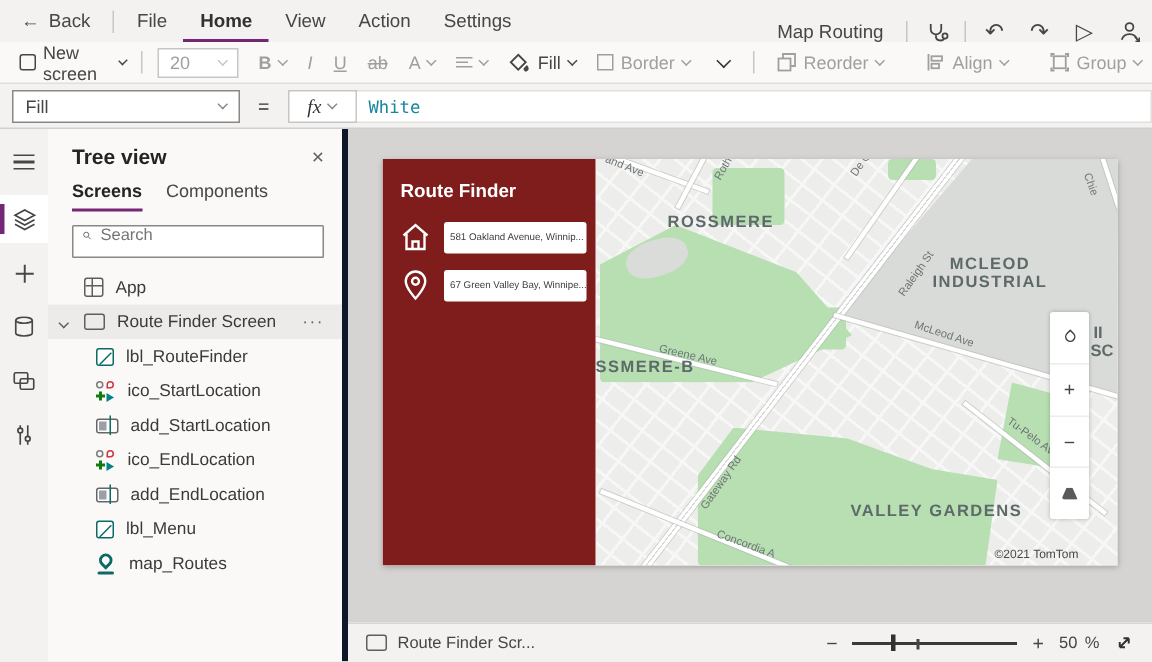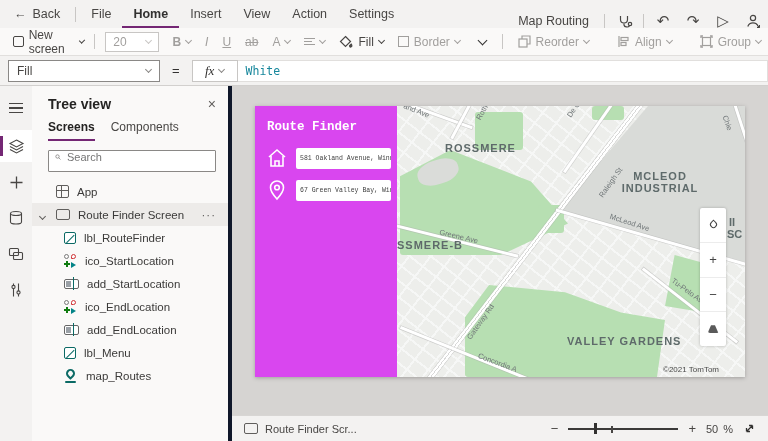--- a/index.html
+++ b/index.html
@@ -95,21 +95,21 @@
   .ic-pin { position:absolute; left:2px; top:0; width:9px; height:9px; border:2px solid #0b6a65;
             border-radius:50% 50% 50% 0; transform:rotate(-45deg); }
   .ic-pinwrap::after { content:""; position:absolute; left:1px; bottom:0; width:11px; height:2px; background:#0b6a65; border-radius:2px; }
 
   
   .canvas { position:absolute; left:232px; top:86px; right:0; bottom:26px; background:#d6d4d2; }
   .appframe { position:absolute; left:23px; top:20px; width:490px; height:271px; background:#fff;
               box-shadow:0 1px 4px rgba(0,0,0,.25); overflow:hidden; }
 
   
-  .bluepanel { position:absolute; left:0; top:0; width:142px; height:271px; background:#d946ef; z-index:5;font-family:Liberation Mono, monospace; }
+  .bluepanel { position:absolute; left:0; top:0; width:142px; height:271px; background:#7f1d1d; z-index:5; }
   .bp-title { position:absolute; left:12px; top:14px; color:#fff; font-weight:bold; font-size:12.5px; }
   .bp-row { position:absolute; left:10px; display:flex; align-items:center; gap:7px; }
   .bp-input { width:95px; height:21px; background:#fff; border-radius:2px; font-size:6.5px; color:#404040;
               display:flex; align-items:center; padding:0 4px; white-space:nowrap; overflow:hidden; }
 
   
   .map { position:absolute; left:142px; top:0; right:0; bottom:0; background:#edeeeb; overflow:hidden; }
   .grid { position:absolute; inset:0; opacity:.55;
           background-image:
             repeating-linear-gradient(38deg, transparent 0 11px, #ffffff 11px 13px),
@@ -150,21 +150,20 @@
 <div id="root">
 
   <div class="menubar">
     <div class="mitem back">
       <span>←</span>
       <span>Back</span>
     </div>
     <div class="vdiv"></div>
     <div class="mitem">File</div>
     <div class="mitem active">Home</div>
-    <div class="mitem">Insert</div>
     <div class="mitem">View</div>
     <div class="mitem">Action</div>
     <div class="mitem">Settings</div>
     <div class="mb-right">
       <div class="mitem">Map Routing</div>
       <div class="vdiv"></div>
       <div class="icon-btn">
         <svg width="17" height="17" viewBox="0 0 17 17" fill="none" stroke="#484644" stroke-width="1.2">
           <path d="M4.5 3 v3.5 a3.5 3.5 0 0 0 7 0 V3"></path>
           <path d="M8 10.5 v1.5 a3 2.5 0 0 0 5.5 .8"></path>

